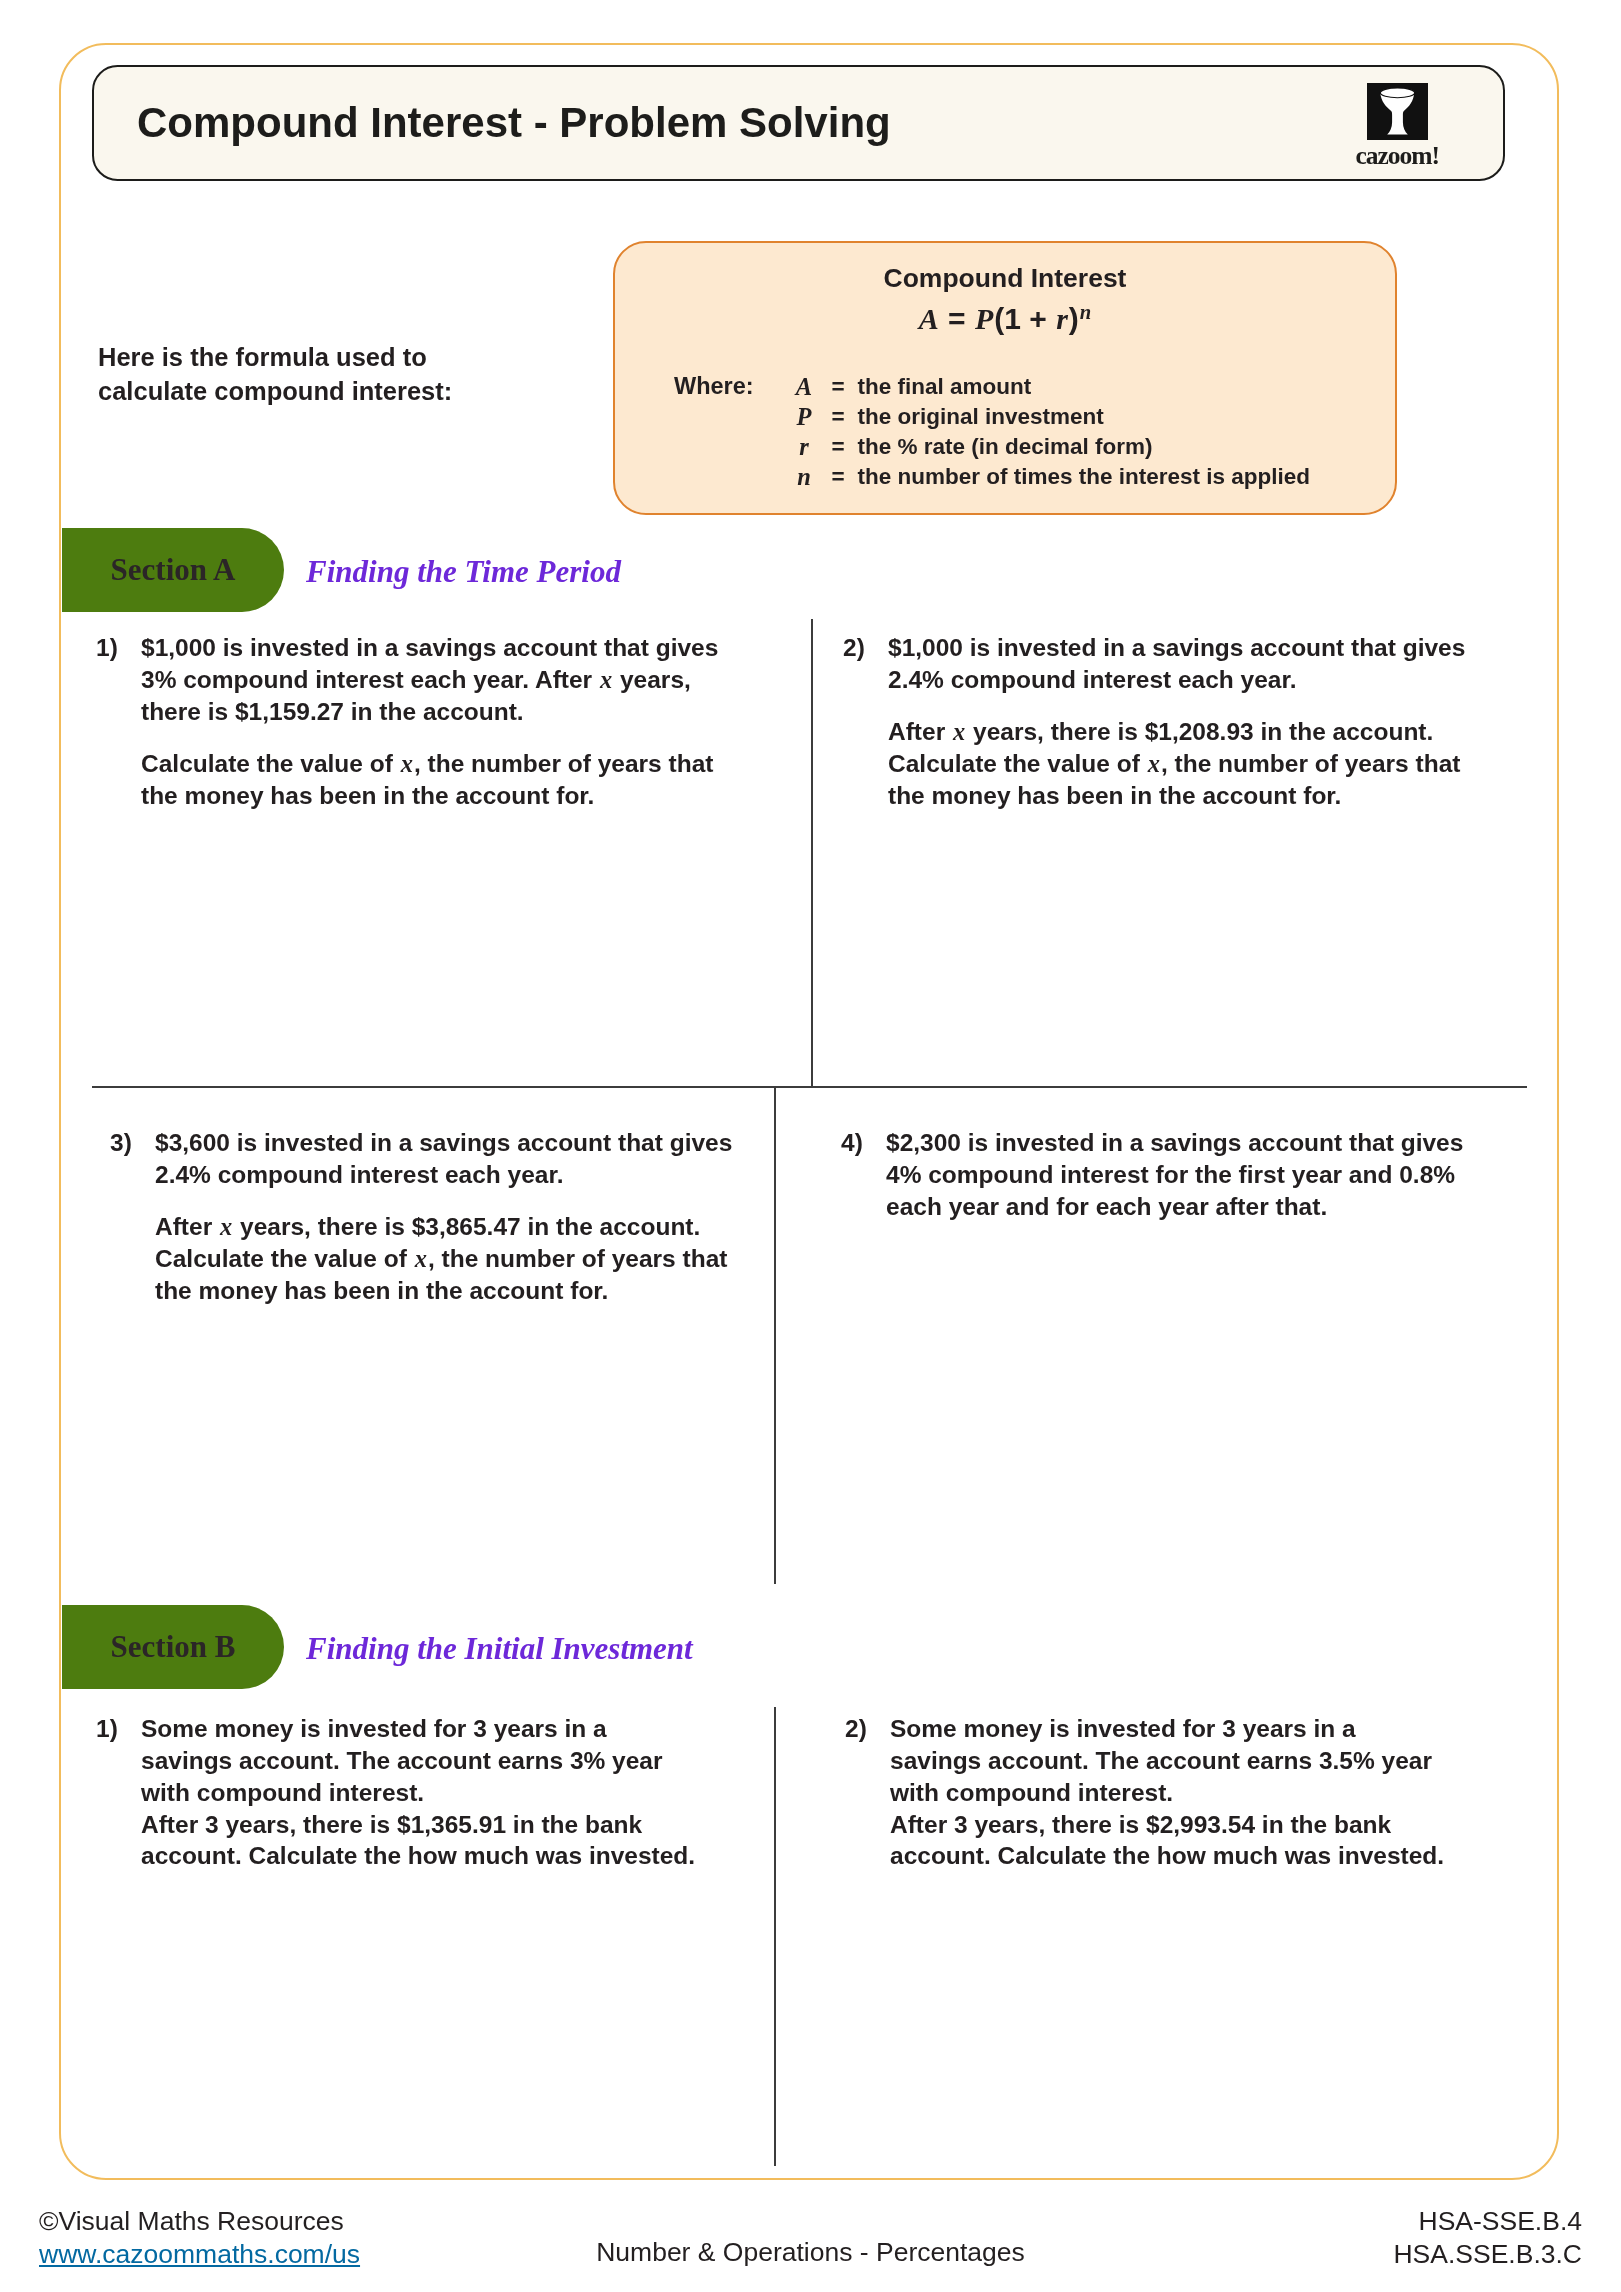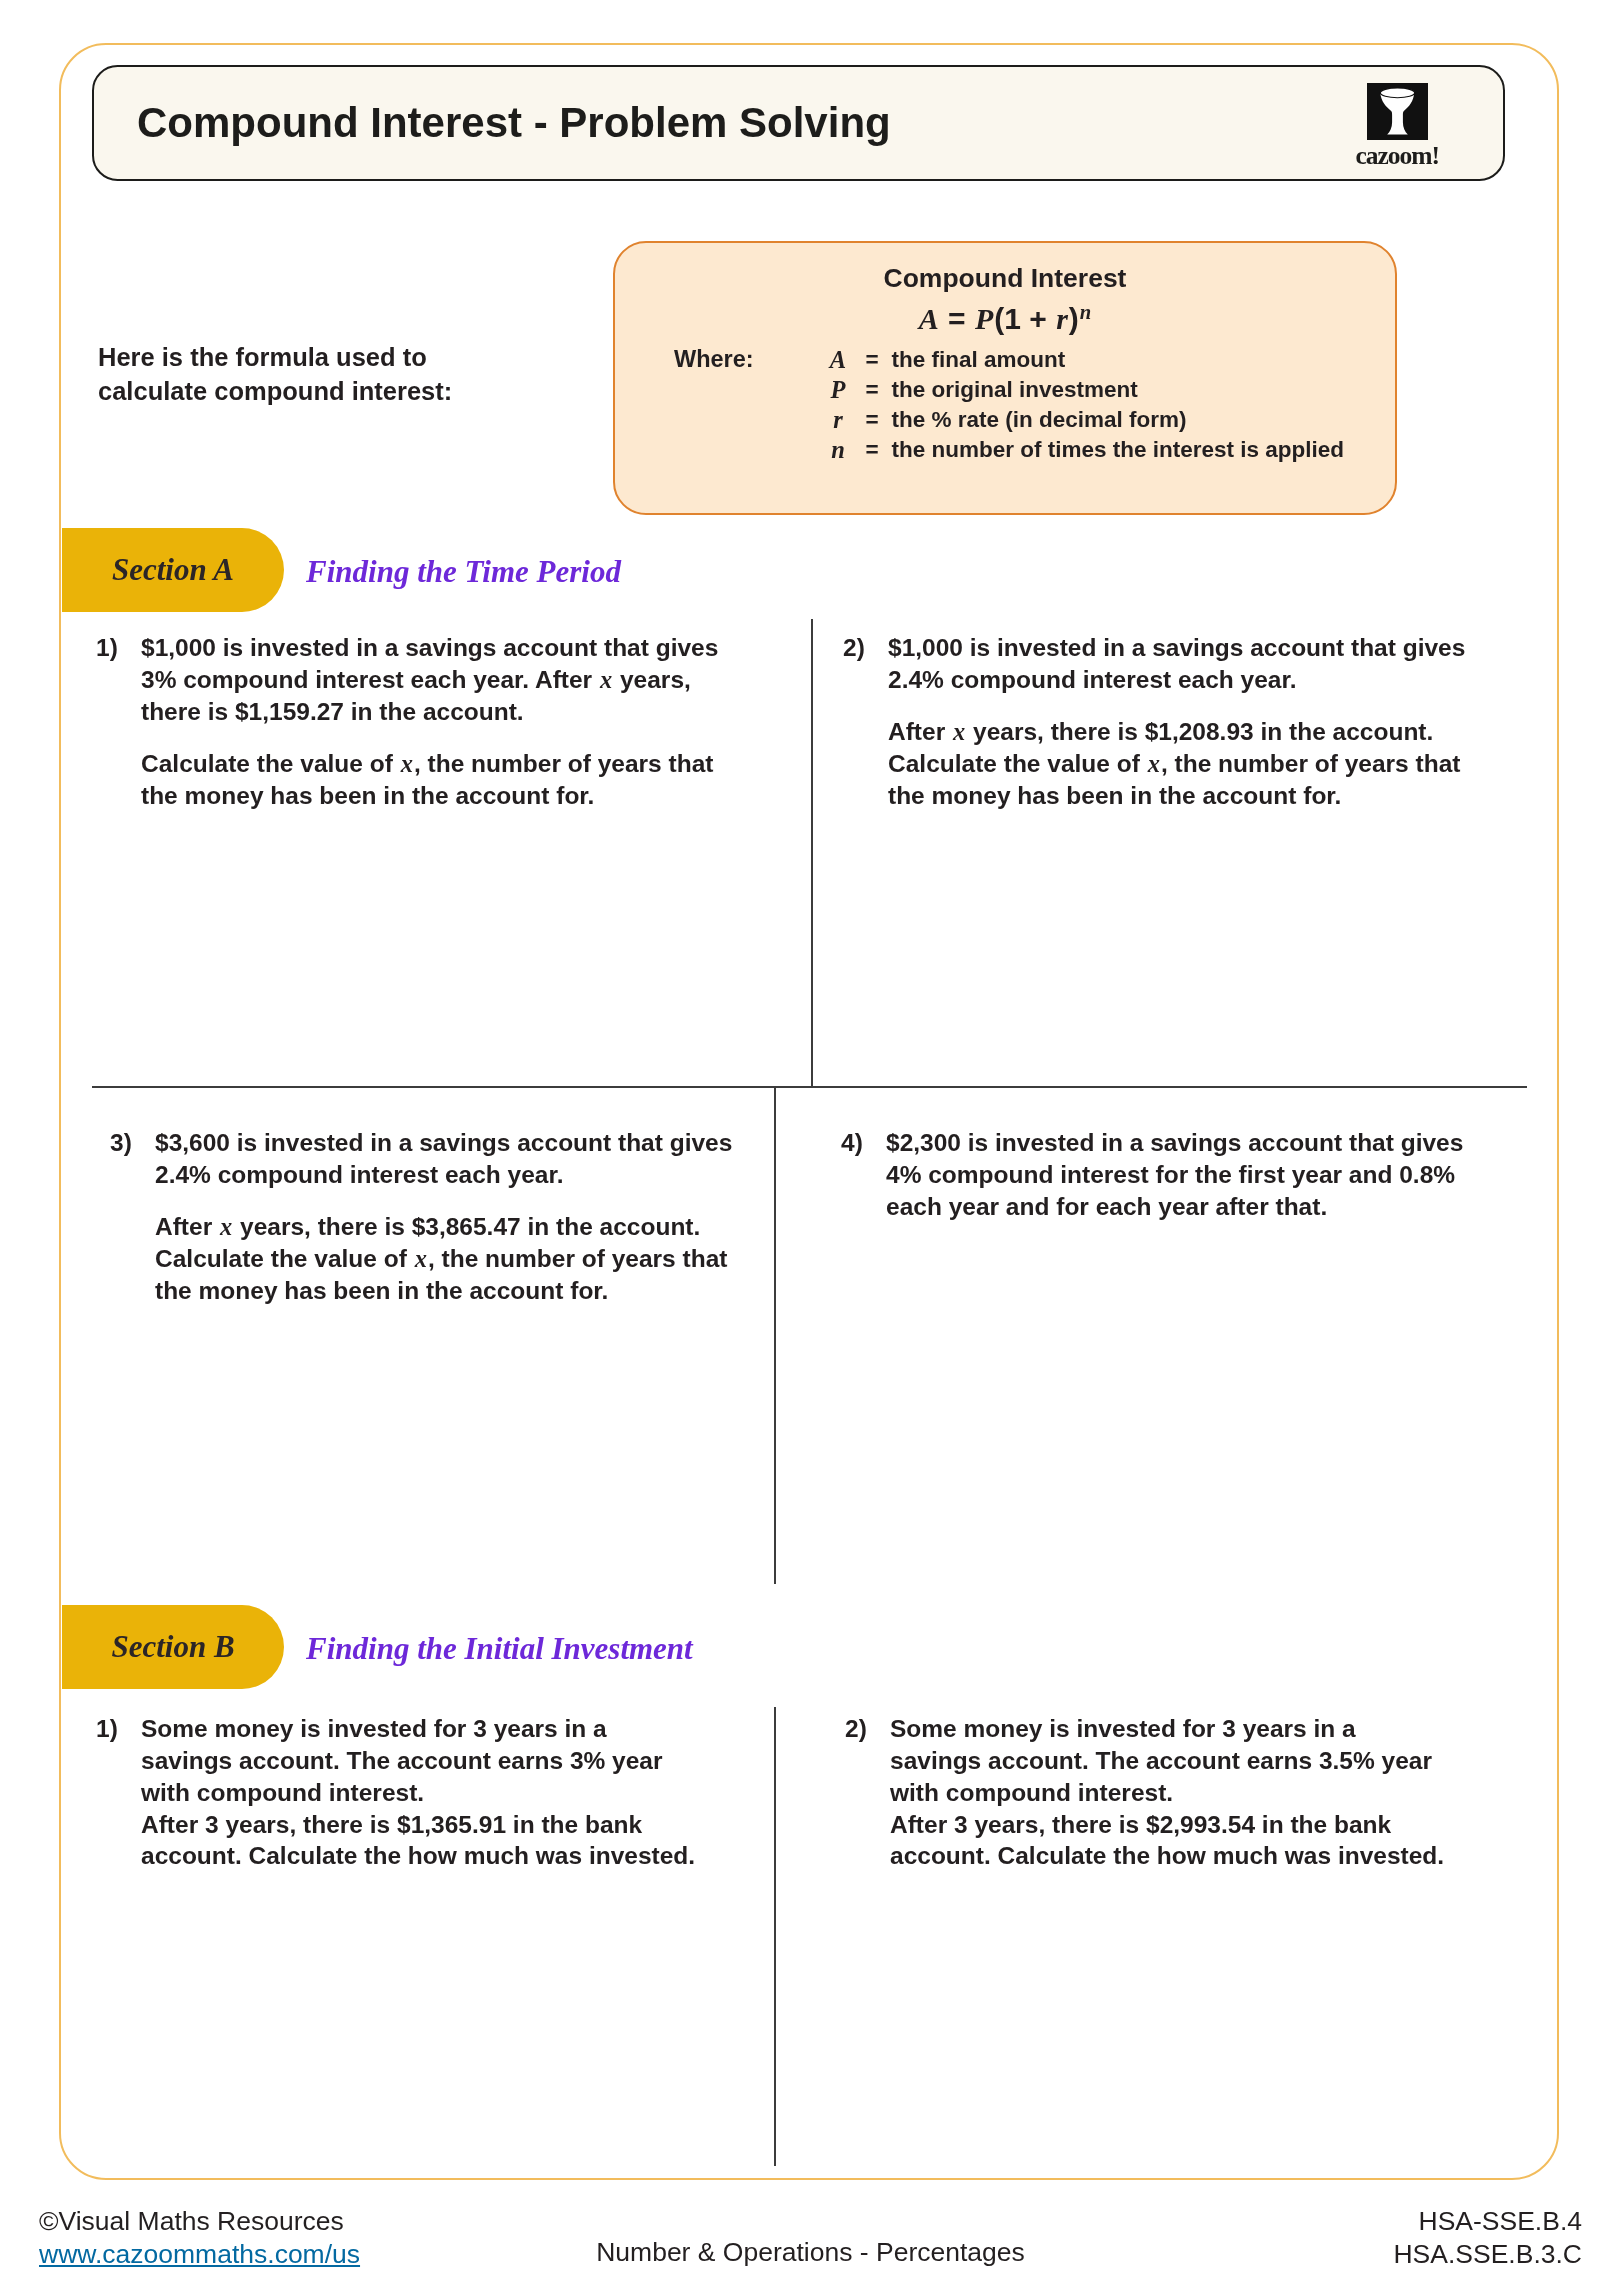--- a/index.html
+++ b/index.html
@@ -22,32 +22,32 @@
     margin-top:1px;color:#1d1d1b;letter-spacing:-1px;}
   
   #intro-text{position:absolute;left:98px;top:341px;width:404px;
     font-size:25.5px;font-weight:700;line-height:1.32;}
   
   #formula-box{position:absolute;left:613px;top:241px;width:784px;height:274px;
     background:#fde9d0;border:2.9px solid #e0832e;border-radius:33px;box-sizing:border-box;}
   .fb-title{text-align:center;font-weight:700;font-size:26.5px;margin-top:19.6px;}
   .fb-formula{text-align:center;font-weight:700;font-size:30px;margin-top:6.9px;}
   .fb-formula sup{font-size:20.6px;vertical-align:9.8px;}
-  .fb-where{display:flex;margin-top:9px;padding-left:59px;gap:34px;}
+  .fb-where{display:flex;margin-top:36px;padding-left:59px;}
   .where-label{font-weight:700;font-size:23.5px;width:88px;margin-right:25.5px;margin-top:1px;flex:none;}
   .def-row{display:flex;line-height:30px;}
   .def-sym{width:33px;text-align:center;font-size:24.5px;flex:none;}
   .def-eq{width:35px;text-align:center;font-weight:700;font-size:22.5px;flex:none;}
   .def-desc{font-weight:700;font-size:22.5px;padding-left:2px;white-space:nowrap;}
   
   .var{font-family:"Liberation Serif",serif;font-style:italic;font-weight:700;padding:0 1px;}
   
-  .section-label{position:absolute;left:62px;width:222px;height:84px;background:#eab308;
+  .section-label{position:absolute;left:62px;width:222px;height:84px;background:#4d7c0f;
     border-radius:0 43px 43px 0;display:flex;align-items:center;justify-content:center;
-    font-family:"Liberation Serif",serif;font-weight:700;font-style:italic;font-size:31px;color:#2b2527;}
+    font-family:"Liberation Serif",serif;font-weight:700;font-size:31px;color:#2b2527;}
   #section-a-label{top:528px;}
   #section-b-label{top:1605px;}
   .section-title{position:absolute;left:306px;font-family:"Liberation Serif",serif;
     font-weight:700;font-style:italic;font-size:31px;color:#6d28d9;}
   #section-a-title{top:554px;}
   #section-b-title{top:1631px;}
   
   .problem{position:absolute;display:flex;}
   .pnum{font-weight:700;font-size:24.5px;width:45px;flex:none;line-height:1.3;}
   .ptext{flex:1;}

